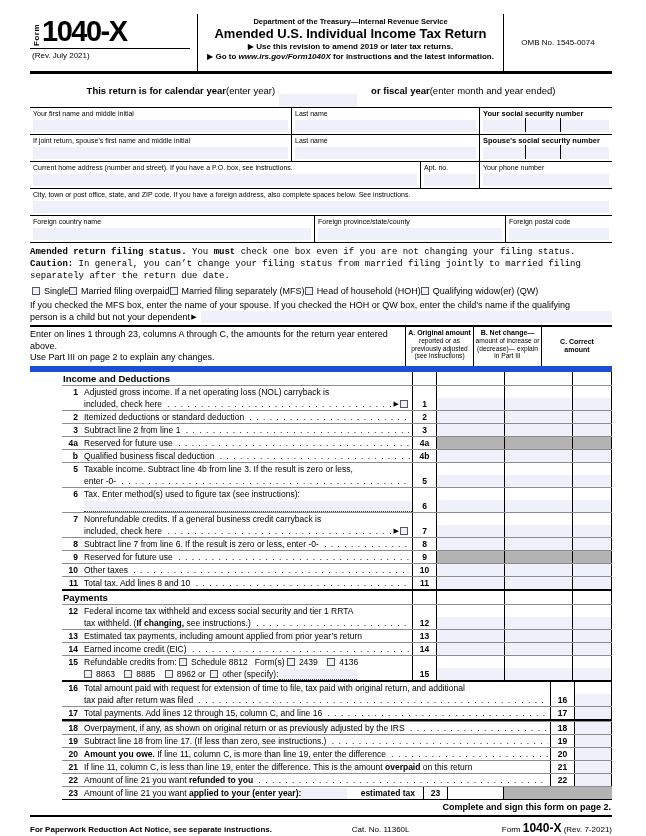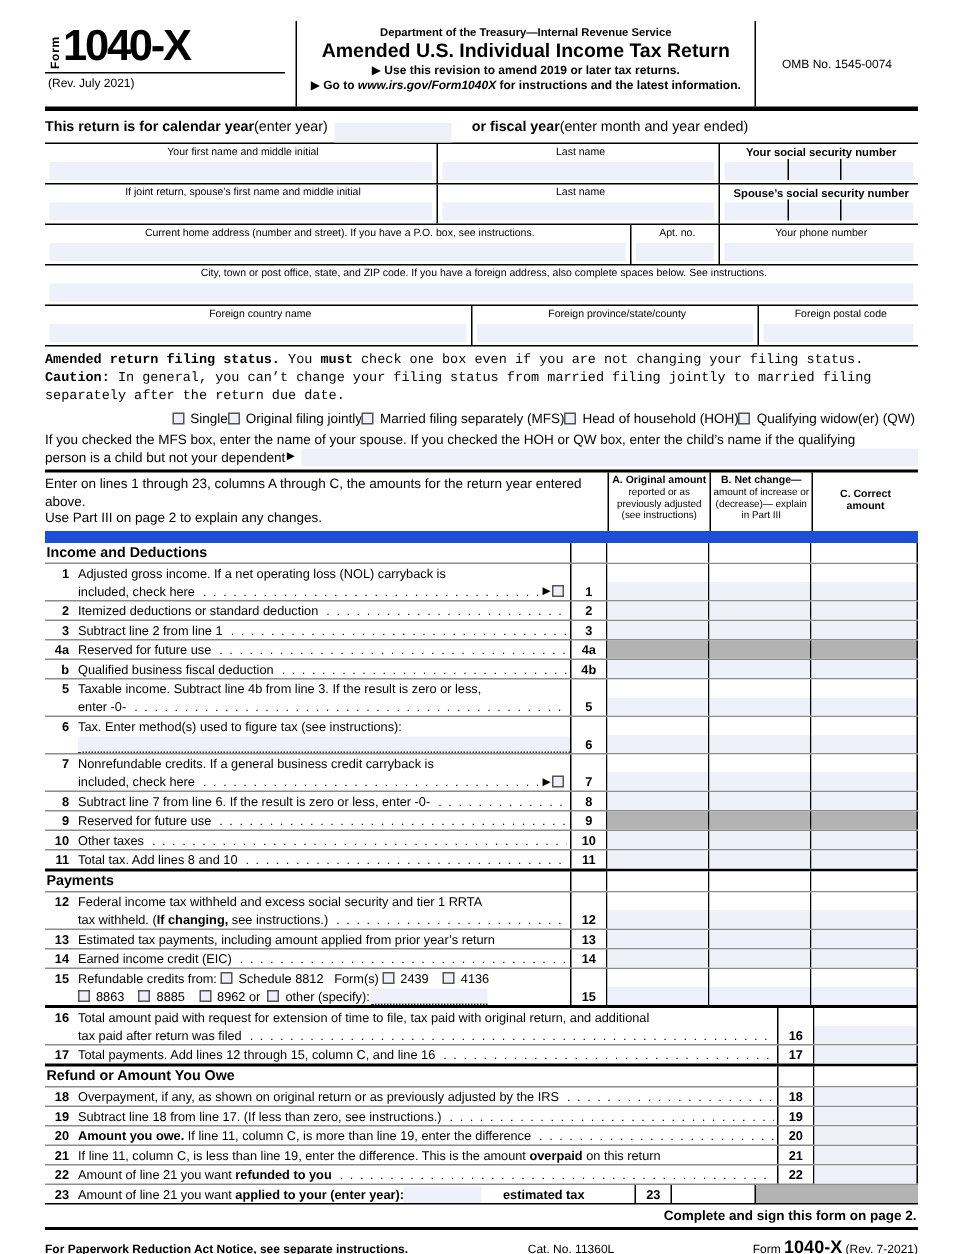--- a/index.html
+++ b/index.html
@@ -20,53 +20,53 @@
   .hdr-left .rule { border-top:1.5px solid #000; margin-top:2px; width:96%; }
   .rev { font-size:8px; padding:2px 0 0 2px; }
   .hdr-center { flex:1; border-right:1px solid #000; text-align:center; padding-top:3px; }
   .dept { font-size:7.5px; font-weight:bold; }
   .title { font-size:13px; font-weight:bold; line-height:16px; }
   .hline { font-size:8px; font-weight:bold; line-height:10px; }
   .hline .link { font-style:italic; }
   .hdr-right { width:108px; display:flex; align-items:center; justify-content:center; font-size:8px; }
 
   
-  .yearrow { display:flex; align-items:center; height:22px; border-bottom:1px solid #000; font-size:9.5px; white-space:nowrap; }
+  .yearrow { display:flex; align-items:center; height:34px; border-bottom:1px solid #000; font-size:9.5px; white-space:nowrap;justify-content:center; }
   .b { font-weight:bold; }
   .inp { background:#eef1fa; display:inline-block; height:12px; }
   .yearrow .inp { height:13px; align-self:flex-end; }
 
   
   .idrow { display:flex; border-bottom:1px solid #000; }
   .idcell { padding:1px 0 2px 3px; border-right:1px solid #000; }
   .idcell:last-child { border-right:none; }
-  .idcell .lab { font-size:7px; line-height:9px;text-align:center; }
+  .idcell .lab { font-size:7px; line-height:9px; }
   .idcell .lab.bb { font-weight:bold; font-size:7.5px; }
   .idcell .inp { display:block; height:12px; margin-top:2px; margin-right:3px; }
   .ssnbox { position:relative; }
   .ssnbox i { position:absolute; top:-2px; width:1px; height:14px; background:#000; }
   .ssnbox i.p1 { left:33%; } .ssnbox i.p2 { left:61%; }
 
   
   .fs { font-size:9px; line-height:12px; padding-top:3px;font-family:Liberation Mono, monospace; }
-  .fs-opts { display:flex; justify-content:flex-end; align-items:center; font-size:9px; padding:4px 2px 3px 2px; }
+  .fs-opts { display:flex; justify-content:flex-start; align-items:center; font-size:9px; padding:4px 2px 3px 2px; }
   .fs-opt { display:flex; align-items:center; white-space:nowrap; }
   .cbx { width:8px; height:8px; border:1px solid #555; background:#eef1fa; display:inline-block; margin-right:4px; flex:none; }
   .mfs { font-size:9px; line-height:12px; }
   .mfs-l2 { display:flex; align-items:center; padding-bottom:2px; }
   .mfs-l2 .inp { flex:1; margin-left:3px; height:12px; }
   .ar { font-size:7px; margin:0 1px; }
 
   
-  .colhdr { display:flex; border-top:2px solid #000; border-bottom:8px solid #1d4ed8; }
+  .colhdr { display:flex; border-top:2px solid #000; border-bottom:6px solid #1d4ed8; }
   .colhdr .intro { width:375px; font-size:9px; line-height:11.5px; padding:2px 4px 2px 0; }
   .colhdr .ch { width:68px; border-left:1px solid #000; text-align:center; font-size:6.6px; line-height:7.8px; padding:2px 1px; }
   .colhdr .ch.cc { flex:1; display:flex; align-items:center; justify-content:center; font-size:7.5px; }
   .colhdr .cht { font-weight:bold; font-size:7px; }
-  .rows { border-bottom:1.5px solid #000; }
+  .rows { border-bottom:1.5px solid #000;margin-left:32px; }
   .row { display:flex; border-top:1px solid #8c8c8c; }
   .row.hv { border-top:2px solid #000; }
   .rows > .row:first-child { border-top:none; }
   .d { display:flex; width:350px; min-width:0; }
   .d.wide { width:488px; }
   .d.flex { flex:1; width:auto; }
   .gn { width:22px; text-align:right; padding-right:6px; font-weight:bold; font-size:8.5px; line-height:12px; flex:none; }
   .tx { flex:1; min-width:0; }
   .ln { display:flex; align-items:center; height:12px; font-size:8.5px; white-space:pre; overflow:hidden; }
   .dots { flex:1 1 auto; min-width:6px; overflow:hidden; margin:0 2px; color:#000; letter-spacing:1px; }
@@ -198,21 +198,21 @@
   </div>
 
   <div class="fs" id="fs-intro"><span style="font-weight: bold;">Amended return filing status.</span><span> You </span><span style="font-weight: bold;">must</span><span> check one box even if you are not changing your filing status. </span><span style="font-weight: bold;">Caution:</span><span> In general, you can’t change your filing status from married filing jointly to married filing separately after the return due date.</span></div>
   <div class="fs-opts" id="fs-opts">
       <span class="fs-opt">
         <span class="cbx"></span>
         <span>Single</span>
       </span>
       <span class="fs-opt">
         <span class="cbx"></span>
-        <span>Original filing jointly</span>
+        <span>Married filing overpaid</span>
       </span>
       <span class="fs-opt">
         <span class="cbx"></span>
         <span>Married filing separately (MFS)</span>
       </span>
       <span class="fs-opt">
         <span class="cbx"></span>
         <span>Head of household (HOH)</span>
       </span>
       <span class="fs-opt">
@@ -475,21 +475,20 @@
         <div class="d wide">
           <div class="gn">17</div>
           <div class="tx">
             <div class="ln"><span>Total payments. Add lines 12 through 15, column C, and line 16</span><span class="dots"> . . . . . . . . . . . . . . . . . . . . . . . . . . . . . . . . . . . . . . . . . . . . . . . . . . . . . . . . . . . . . . . . . . . . . . . . . . . . . . . . . . . . . . . . . .</span></div>
           </div>
         </div>
         <div class="nb">17</div>
         <div class="c cc"></div>
       </div>
       <div class="row sech hv">
-        <div class="d shlbl wide">Refund or Amount You Owe</div>
         <div class="nb"></div>
         <div class="c cc white"></div>
       </div>
       <div class="row">
         <div class="d wide">
           <div class="gn">18</div>
           <div class="tx">
             <div class="ln"><span>Overpayment, if any, as shown on original return or as previously adjusted by the IRS</span><span class="dots"> . . . . . . . . . . . . . . . . . . . . . . . . . . . . . . . . . . . . . . . . . . . . . . . . . . . . . . . . . . . . . . . . . . . . . . . . . . . . . . . . . . . . . . . . . .</span></div>
           </div>
         </div>

